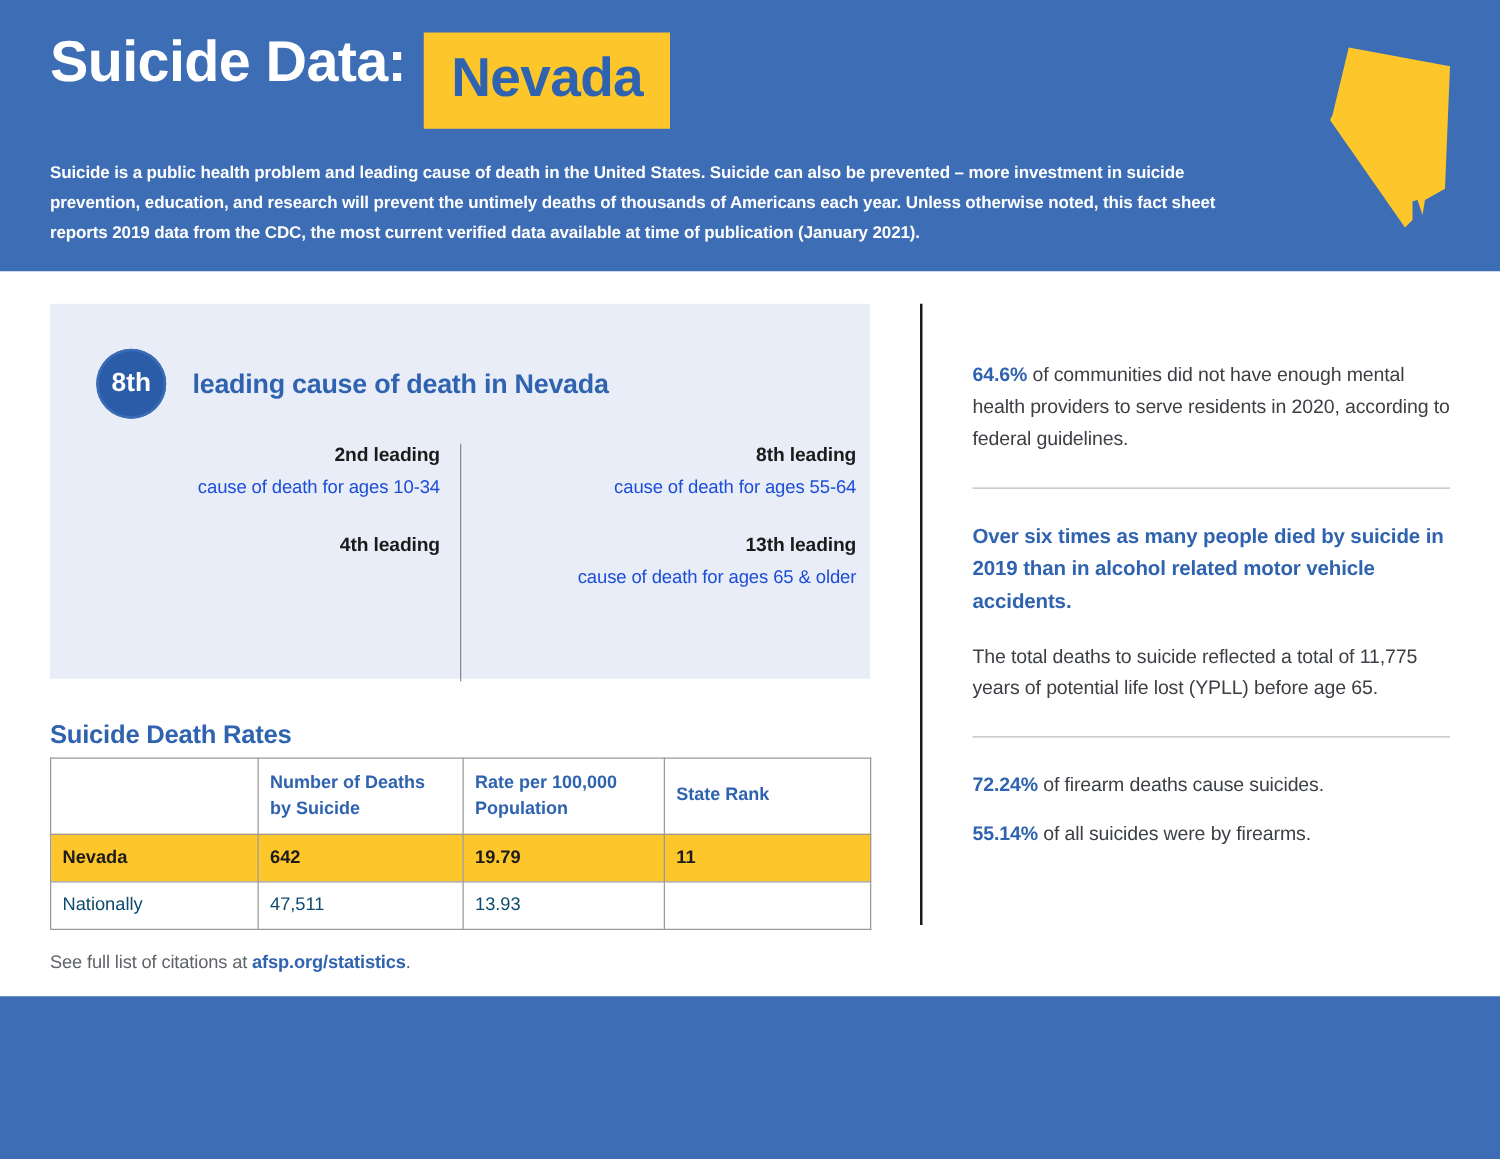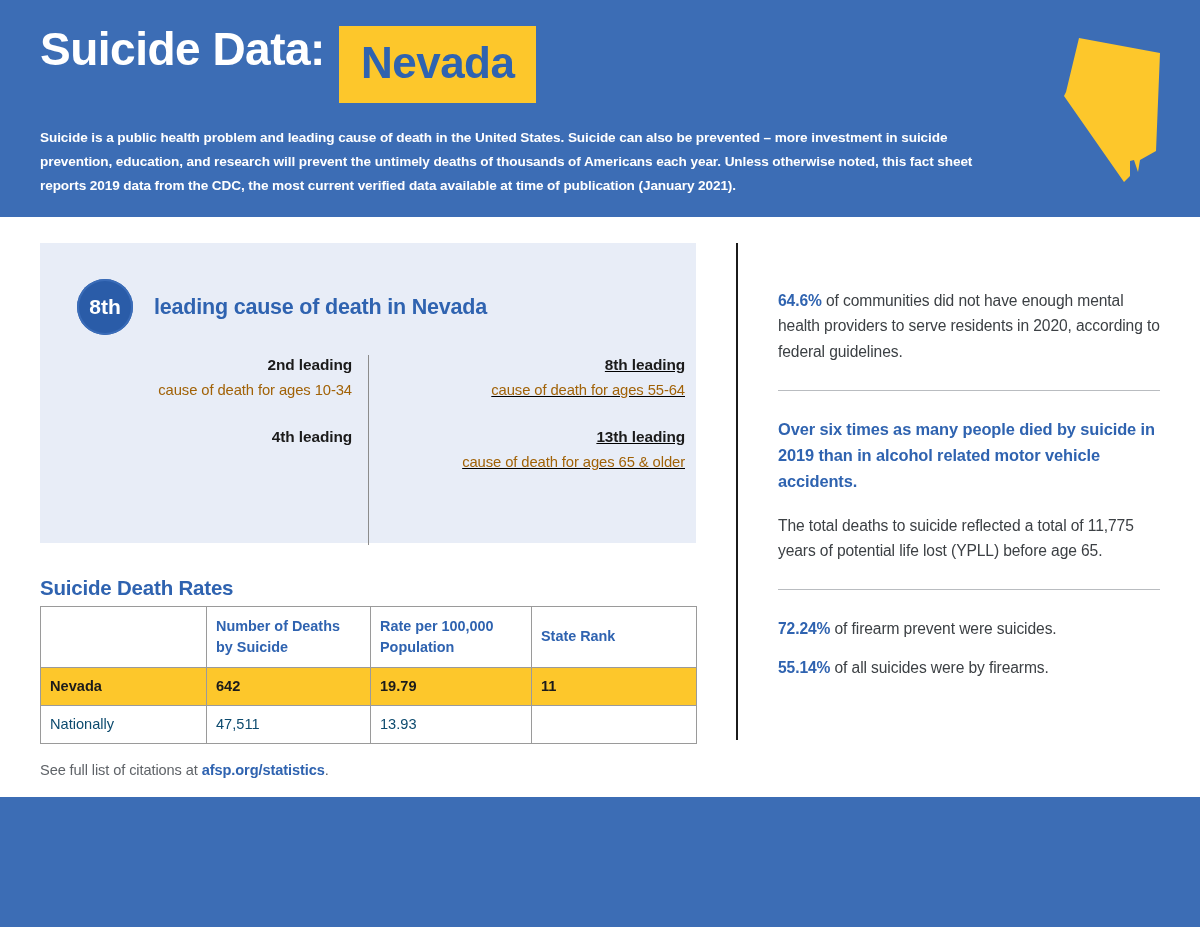--- a/index.html
+++ b/index.html
@@ -72,24 +72,24 @@
   }
   .grid .divider-v {
     width:1px; background:#8c8c8c; height:190px;
   }
   .stat { margin-bottom:26px; }
   .stat-title {
     color:#1b1b1b; font-size:15.4px; font-weight:bold;
     line-height:1.35; letter-spacing:-0.1px;
   }
   .stat-sub {
-    color:#a16207; font-size:14.8px; line-height:1.5;
+    color:#1d4ed8; font-size:14.8px; line-height:1.5;
     margin-top:3px; letter-spacing:-0.1px;
   }
-  .col-right-cell { padding-left:16px;text-decoration:underline; }
+  .col-right-cell { padding-left:16px; }
 
   
   .table-head {
     position:absolute; left:40px; top:576px;
     color:#2f63b0; font-size:20.5px; font-weight:bold;
     letter-spacing:-0.2px;
   }
   table.rates {
     position:absolute; left:40px; top:606px;
     width:656px; border-collapse:collapse;
@@ -262,21 +262,21 @@
 
     <div class="r-bold">Over six times as many people died by suicide in 2019 than in alcohol related motor vehicle accidents.</div>
 
     <div class="gap-md"></div>
 
     <div class="r-para">The total deaths to suicide reflected a total of 11,775 years of potential life lost (YPLL) before age 65.</div>
 
     <div class="hr"></div>
 
     <div class="r-para">
-      <b>72.24%</b><span> of firearm prevent were suicides.</span>
+      <b>72.24%</b><span> of firearm deaths cause suicides.</span>
     </div>
 
     <div class="gap-sm"></div>
 
     <div class="r-para">
       <b>55.14%</b><span> of all suicides were by firearms.</span>
     </div>
   </div>
 
   <div class="footer">

